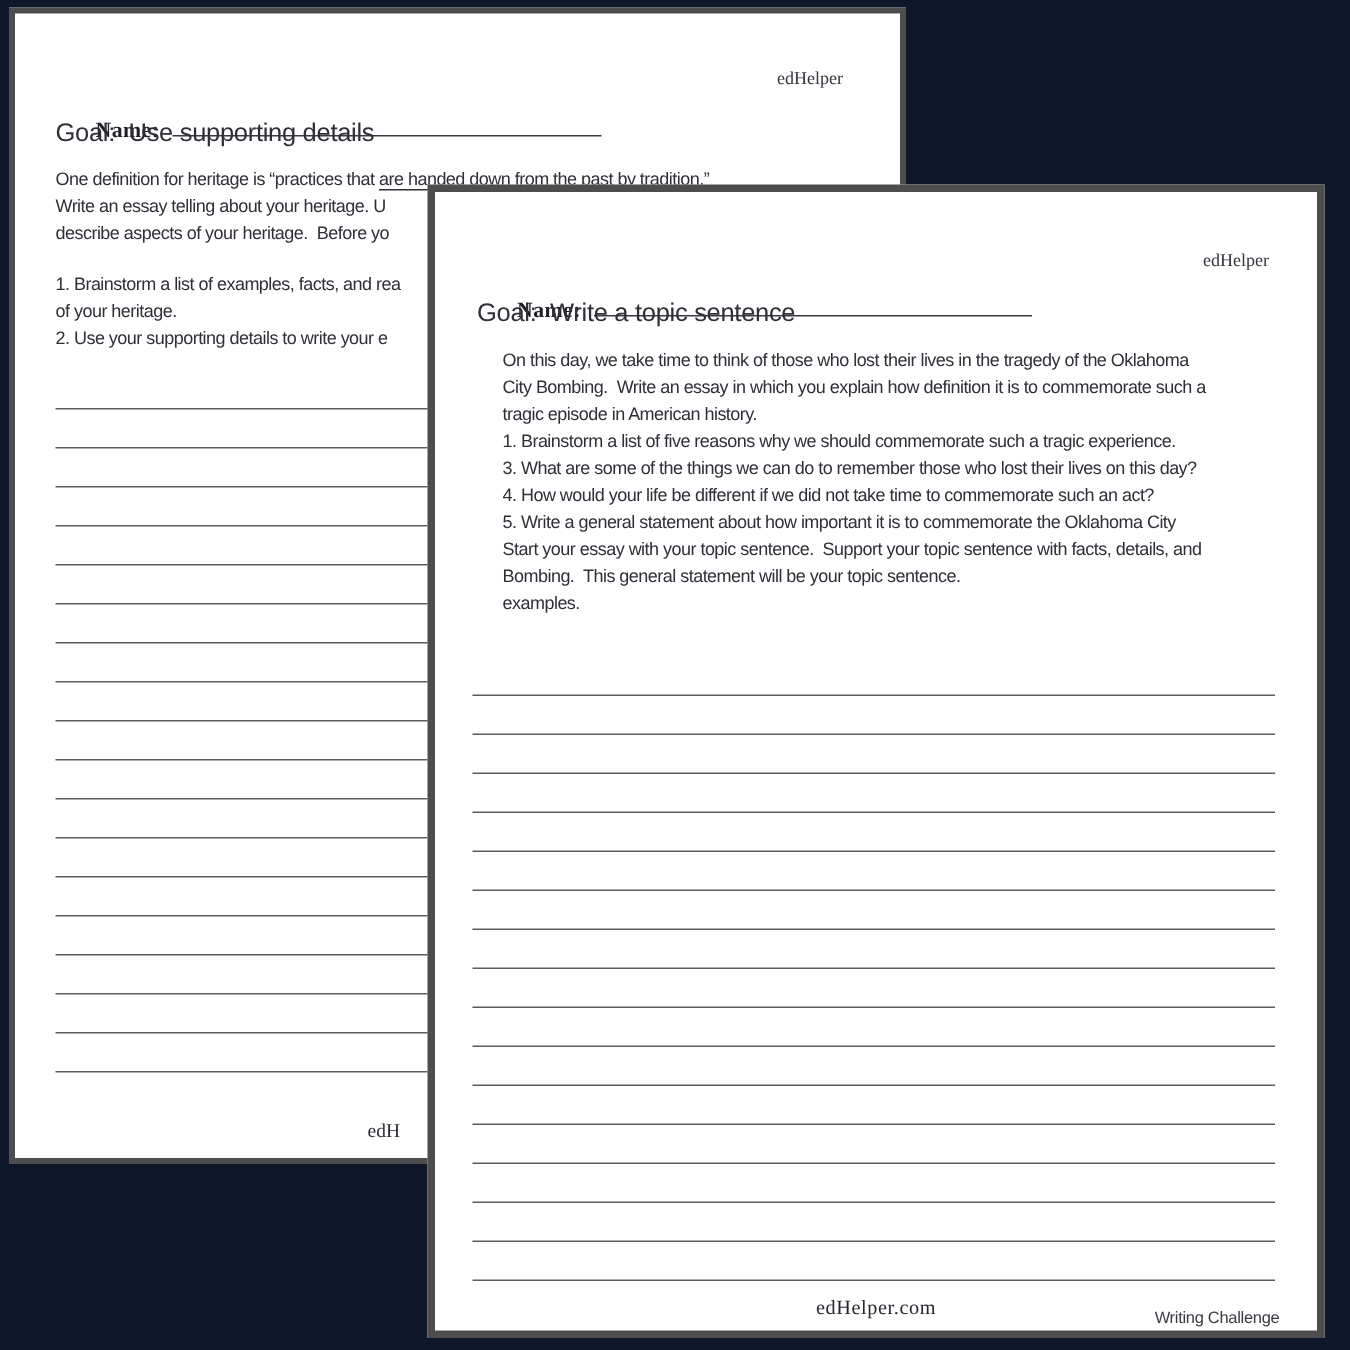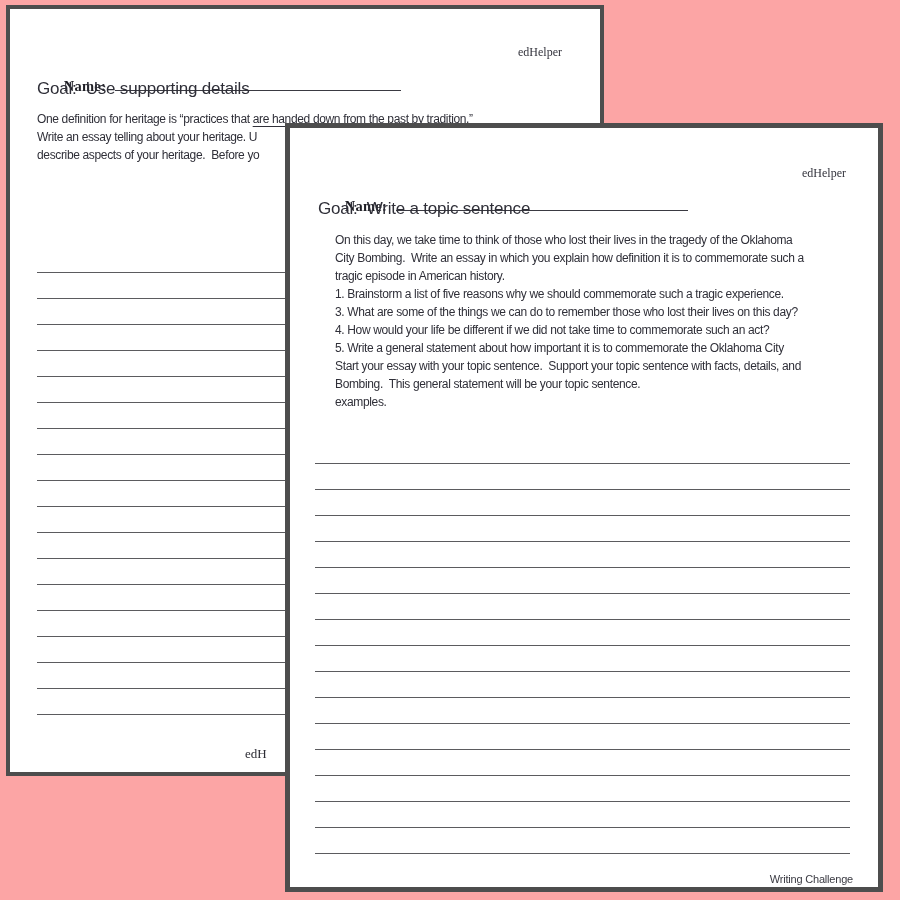--- a/index.html
+++ b/index.html
@@ -1,16 +1,16 @@
 <!DOCTYPE html>
 <html><head>
 <meta charset="utf-8">
 <style>
   html,body{margin:0;padding:0;background:#ffffff;}
-  .canvas{position:relative;width:900px;height:900px;background:#fca5a5;overflow:hidden;
+  .canvas{position:relative;width:900px;height:900px;background:#0f172a;overflow:hidden;
           font-family:"Liberation Sans",sans-serif;color:#2f2f38;}
   .page{position:absolute;background:#ffffff;border:4px solid #4d4d4d;overflow:hidden;}
   .page.back{left:6px;top:5px;width:590px;height:763px;z-index:1;}
   .page.front{left:285px;top:123px;width:588px;height:759px;border-width:5px;z-index:2;}
 
   .abs{position:absolute;}
   .serif{font-family:"Liberation Serif",serif;}
 
   .brand{font-size:12px;color:#33333c;}
   .back .brand{top:36px;right:38px;}
@@ -57,20 +57,25 @@
       <span class="name-label serif">Name:</span><span class="name-line"></span>
     </div>
 
     <div class="abs goal">Goal:  Use supporting details</div>
 
     <div class="abs para intro">
       <div class="pline"><span>One definition for heritage is “practices that </span><span class="u">are handed down from the past by tradition.”</span></div>
       <div><div>Write an essay telling about your heritage. U</div><div>describe aspects of your heritage.  Before yo</div></div>
     </div>
 
+    <div class="abs para steps">
+        <div>1. Brainstorm a list of examples, facts, and rea</div>
+        <div>of your heritage.</div>
+        <div>2. Use your supporting details to write your e</div>
+      </div>
 
     <div class="rules">
         <div class="rule"></div>
         <div class="rule"></div>
         <div class="rule"></div>
         <div class="rule"></div>
         <div class="rule"></div>
         <div class="rule"></div>
         <div class="rule"></div>
         <div class="rule"></div>
@@ -123,16 +128,17 @@
         <div class="rule"></div>
         <div class="rule"></div>
         <div class="rule"></div>
         <div class="rule"></div>
         <div class="rule"></div>
         <div class="rule"></div>
         <div class="rule"></div>
         <div class="rule"></div>
       </div>
 
+    <div class="abs footer-center serif">edHelper.com</div>
     <div class="abs footer-right">Writing Challenge</div>
   </section>
 
 </div>
 
 </body></html>

